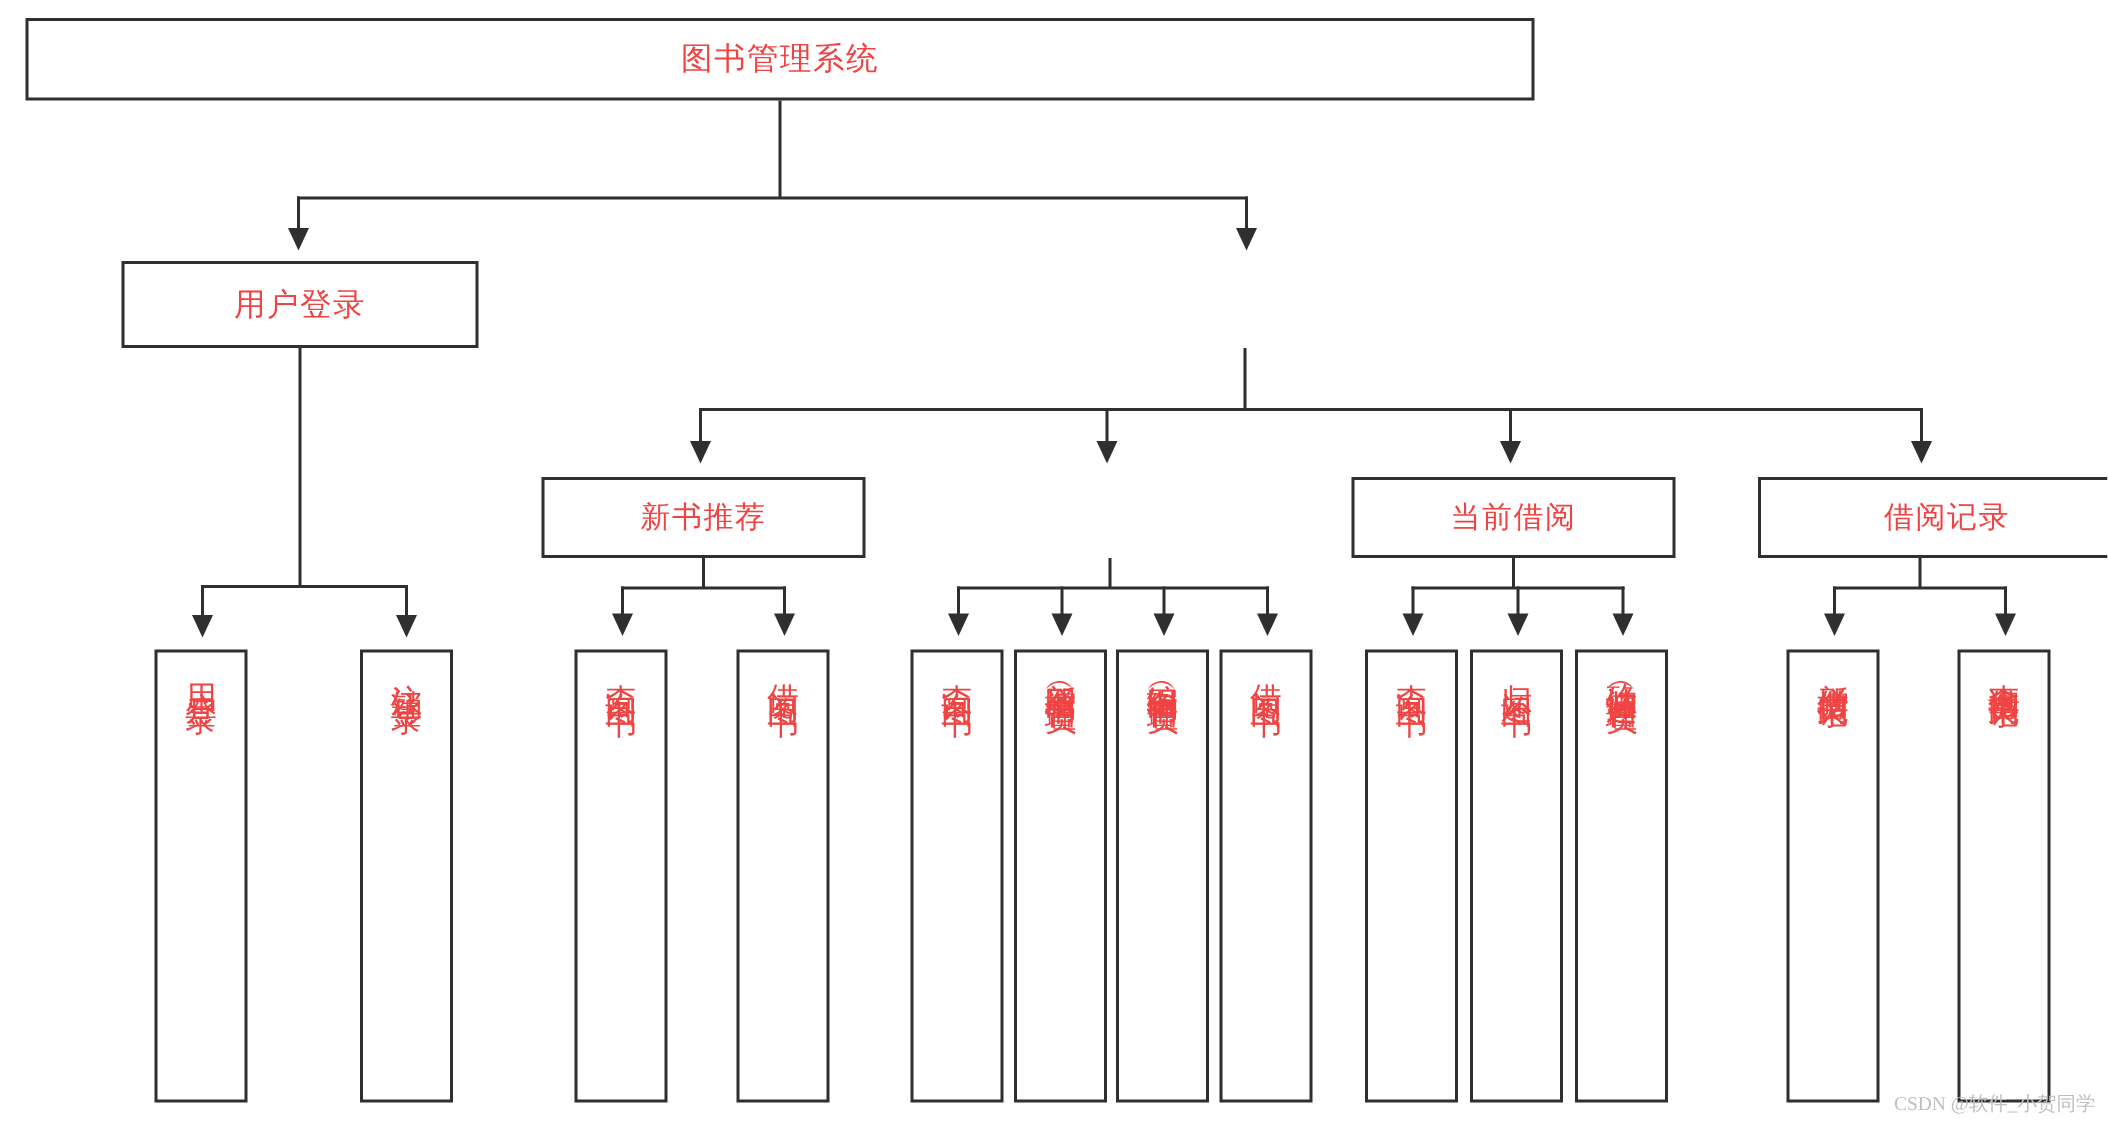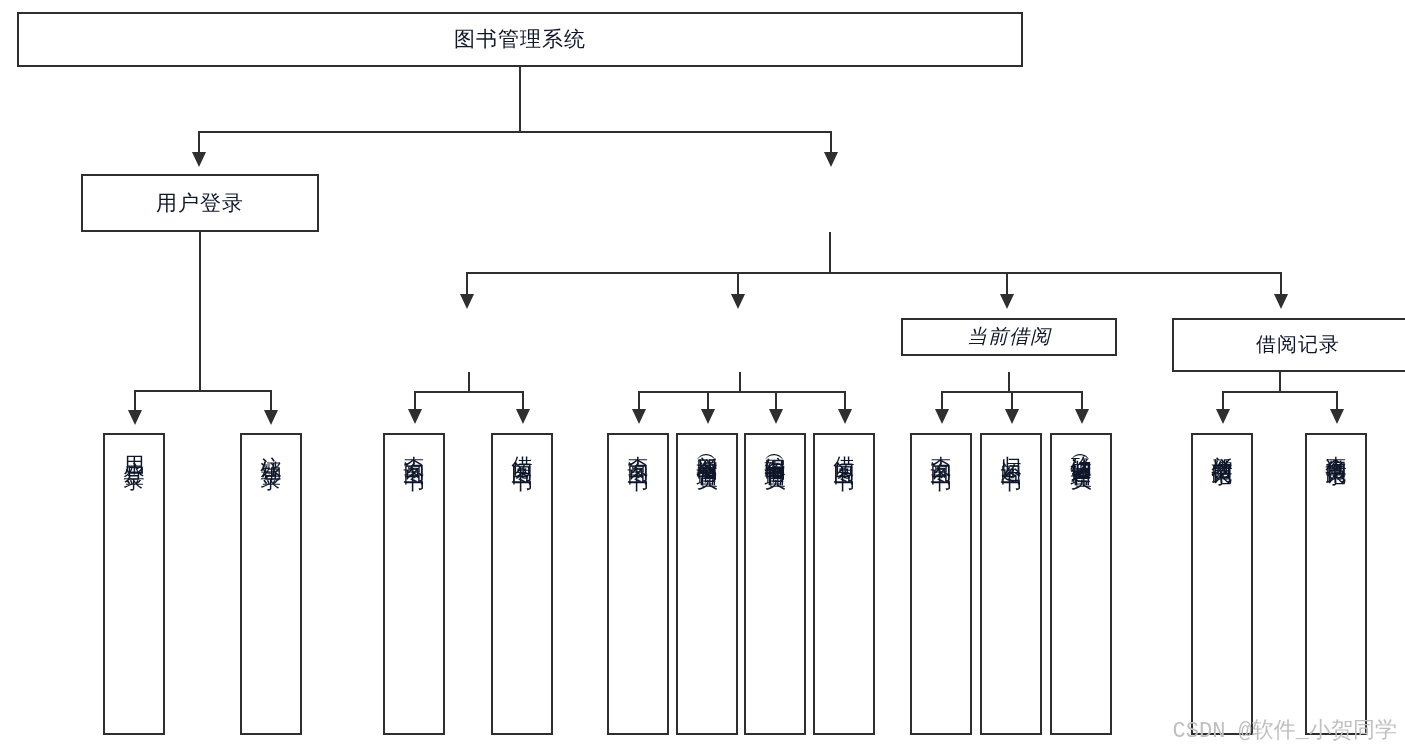--- a/index.html
+++ b/index.html
@@ -14,21 +14,21 @@
     background: #ffffff;
     font-family: "DejaVu Sans", "Liberation Sans", sans-serif;
     overflow: hidden;
   }
   
   .node {
     position: absolute;
     box-sizing: border-box;
     border: 2px solid #2f2f2f;
     background: #ffffff;
-    color: #0f172a;
+    color: #ef4444;
     display: flex;
     align-items: center;
     justify-content: center;
     text-align: center;
   }
   .node .label {
     display: block;
     line-height: 1.18;
     letter-spacing: 1px;
   }
@@ -70,24 +70,24 @@
     border-left: 7px solid transparent;
     border-right: 7px solid transparent;
     border-top: 15px solid #2f2f2f;
   }
 
   
   #watermark {
     position: absolute;
     right: 8px;
     bottom: 2px;
-    font-size: 22px;
+    font-size: 13px;
     color: #bfbfbf;
     white-space: nowrap;
-    font-family: Liberation Mono, monospace;
+    font-family: Liberation Serif, serif;
     margin-left: 41px;
   }
 </style>
 </head>
 <body>
 
 <div id="canvas">
 
   <div class="node root" style="left:17px; top:12px; width:1006px; height:55px;">
     <span class="label">图书管理系统</span>
@@ -119,21 +119,24 @@
   <div class="hline" style="left:466px; top:272px; width:814px;"></div>
   <div class="vline" style="left:466px; top:272px; height:24px;"></div>
   <div class="arrow" style="left:460px; top:294px;"></div>
   <div class="vline" style="left:737px; top:272px; height:24px;"></div>
   <div class="arrow" style="left:731px; top:294px;"></div>
   <div class="vline" style="left:1006px; top:272px; height:24px;"></div>
   <div class="arrow" style="left:1000px; top:294px;"></div>
   <div class="vline" style="left:1280px; top:272px; height:24px;"></div>
   <div class="arrow" style="left:1274px; top:294px;"></div>
 
-  <div class="node lvl3" style="left:901px; top:318px; width:216px; height:38px;font-style:italic;">
+  <div class="node lvl3" style="left:361px; top:318px; width:216px; height:54px;">
+    <span class="label">新书推荐</span>
+  </div>
+  <div class="node lvl3" style="left:901px; top:318px; width:216px; height:54px;">
     <span class="label">当前借阅</span>
   </div>
   <div class="node lvl3" style="left:1172px; top:318px; width:252px; height:54px;">
     <span class="label">借阅记录</span>
   </div>
 
   <div class="vline" style="left:468px; top:372px; height:20px;"></div>
   <div class="hline" style="left:414px; top:391px; width:110px;"></div>
   <div class="vline" style="left:414px; top:391px; height:20px;"></div>
   <div class="arrow" style="left:408px; top:409px;"></div>

